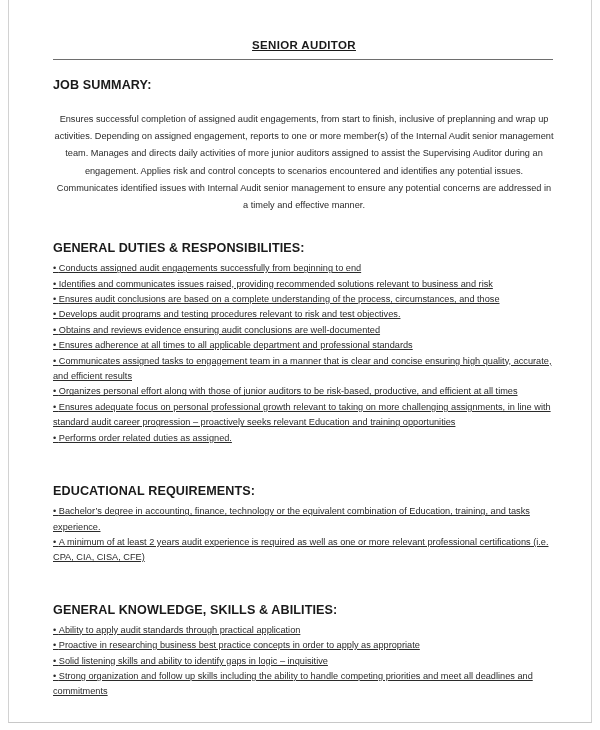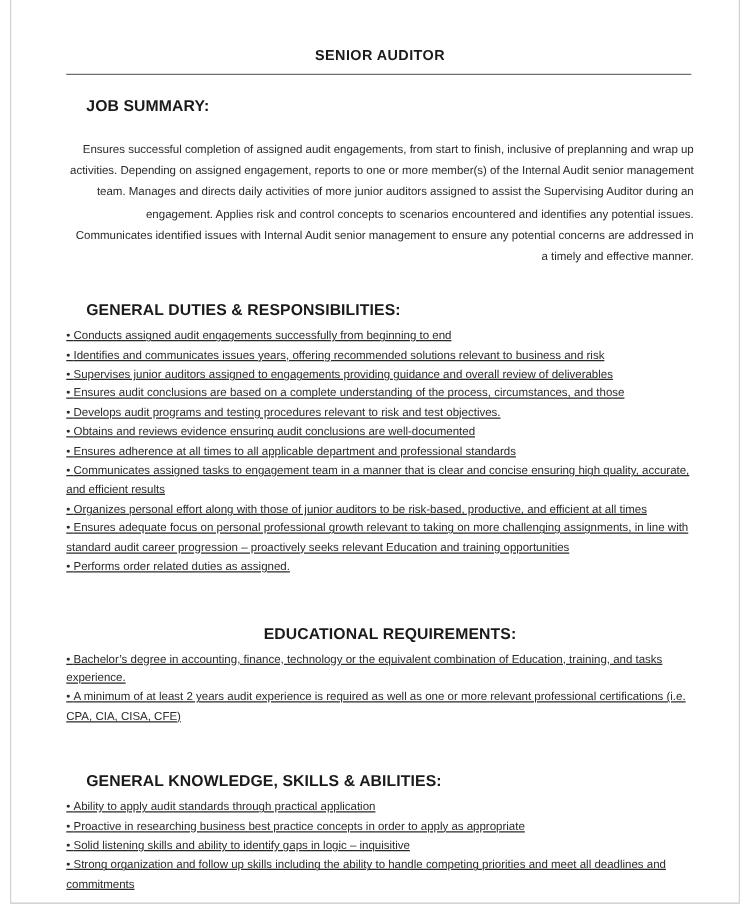--- a/index.html
+++ b/index.html
@@ -36,65 +36,64 @@
   }
 
   .doc-title {
     text-align: center;
     font-size: 11.5px;
     font-weight: bold;
     letter-spacing: 0.35px;
     color: #1a1a1a;
     padding-top: 38px;
     line-height: 14px;
+    text-decoration: underline;
   }
 
   .title-rule {
     margin-top: 7px;
     height: 1px;
     background: #6e6e6e;
     width: 500px;
   }
 
   .section {
     margin-top: 0;
   }
 
   .section-heading {
     font-size: 12.6px;
     font-weight: bold;
     letter-spacing: 0.1px;
     color: #1a1a1a;
     line-height: 16px;
-    margin-left: 16px;
   }
 
   .summary-heading {
     margin-top: 17px;
   }
 
   .duties-heading {
     margin-top: 26px;
   }
 
   .edu-heading {
     margin-top: 37px;
-    text-align: center;
   }
 
   .skills-heading {
     margin-top: 36px;
   }
 
   .para {
     font-size: 9.2px;
     line-height: 17.2px;
     color: #2b2b2b;
     margin-top: 18px;
-    text-align: right;
+    text-align: center;
   }
 
   .bullet-list {
     list-style: none;
     margin: 0;
     padding: 0;
     margin-top: 6px;
   }
 
   .bullet-list.tight {
@@ -127,22 +126,21 @@
 
     <div class="section">
       <div class="section-heading summary-heading">JOB SUMMARY:</div>
       <div class="para">Ensures successful completion of assigned audit engagements, from start to finish, inclusive of preplanning and wrap up activities. Depending on assigned engagement, reports to one or more member(s) of the Internal Audit senior management team. Manages and directs daily activities of more junior auditors assigned to assist the Supervising Auditor during an engagement. Applies risk and control concepts to scenarios encountered and identifies any potential issues. Communicates identified issues with Internal Audit senior management to ensure any potential concerns are addressed in a timely and effective manner.</div>
     </div>
 
     <div class="section">
       <div class="section-heading duties-heading">GENERAL DUTIES &amp; RESPONSIBILITIES:</div>
       <ul class="bullet-list tight">
         <li class="bullet-item">Conducts assigned audit engagements successfully from beginning to end</li>
-        <li class="bullet-item">Identifies and communicates issues years, offering recommended solutions relevant to business and risk</li>
-        <li class="bullet-item">Supervises junior auditors assigned to engagements providing guidance and overall review of deliverables</li>
+        <li class="bullet-item">Identifies and communicates issues raised, providing recommended solutions relevant to business and risk</li>
         <li class="bullet-item">Ensures audit conclusions are based on a complete understanding of the process, circumstances, and those</li>
         <li class="bullet-item">Develops audit programs and testing procedures relevant to risk and test objectives.</li>
         <li class="bullet-item">Obtains and reviews evidence ensuring audit conclusions are well-documented</li>
         <li class="bullet-item">Ensures adherence at all times to all applicable department and professional standards</li>
         <li class="bullet-item">Communicates assigned tasks to engagement team in a manner that is clear and concise ensuring high quality, accurate, and efficient results</li>
         <li class="bullet-item">Organizes personal effort along with those of junior auditors to be risk-based, productive, and efficient at all times</li>
         <li class="bullet-item">Ensures adequate focus on personal professional growth relevant to taking on more challenging assignments, in line with standard audit career progression – proactively seeks relevant Education and training opportunities</li>
         <li class="bullet-item">Performs order related duties as assigned.</li>
       </ul>
     </div>

